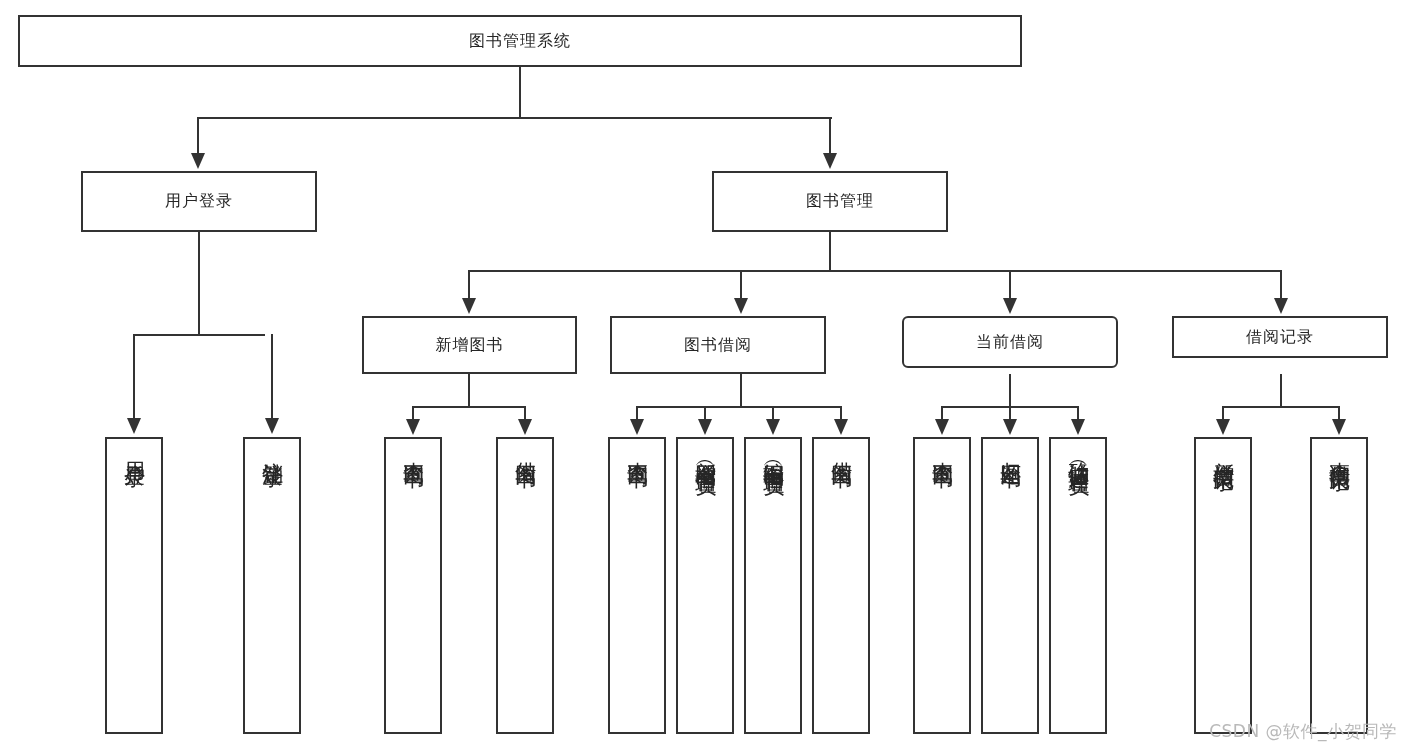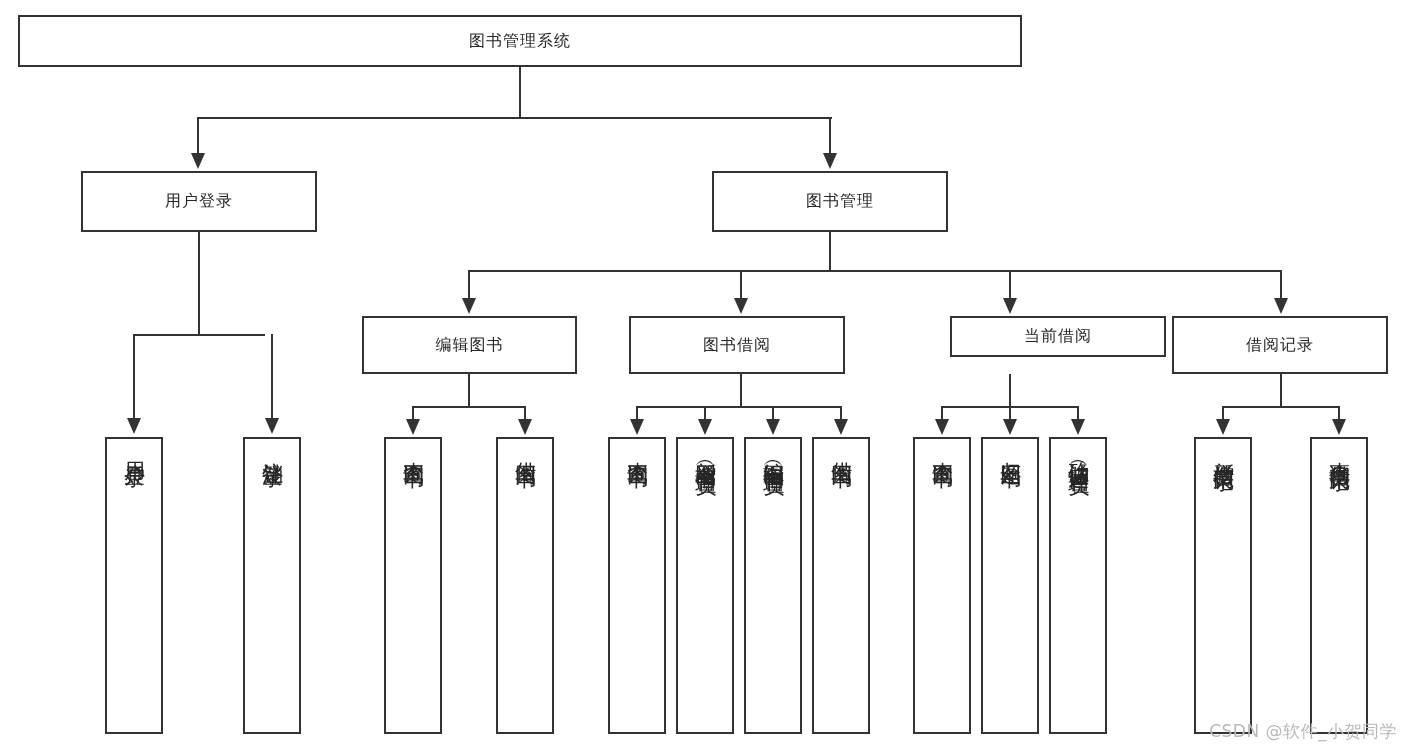--- a/index.html
+++ b/index.html
@@ -124,29 +124,29 @@
   <div class="vline" style="left:468px; top:270px; height:30px;"></div>
   <div class="arrow" style="left:462px; top:298px;"></div>
   <div class="vline" style="left:740px; top:270px; height:30px;"></div>
   <div class="arrow" style="left:734px; top:298px;"></div>
   <div class="vline" style="left:1009px; top:270px; height:30px;"></div>
   <div class="arrow" style="left:1003px; top:298px;"></div>
   <div class="vline" style="left:1280px; top:270px; height:30px;"></div>
   <div class="arrow" style="left:1274px; top:298px;"></div>
 
   <div class="node" style="left:362px; top:316px; width:215px; height:58px;">
-    <span class="label">编辑图书</span>
-  </div>
-  <div class="node" style="left:629px; top:316px; width:216px; height:58px;">
+    <span class="label">新增图书</span>
+  </div>
+  <div class="node" style="left:610px; top:316px; width:216px; height:58px;">
     <span class="label">图书借阅</span>
   </div>
-  <div class="node" style="left:950px; top:316px; width:216px; height:41px;">
+  <div class="node" style="left:902px; top:316px; width:216px; height:52px;border-radius:6px;">
     <span class="label">当前借阅</span>
   </div>
-  <div class="node" style="left:1172px; top:316px; width:216px; height:58px;text-align:right;">
+  <div class="node" style="left:1172px; top:316px; width:216px; height:42px;text-align:right;">
     <span class="label">借阅记录</span>
   </div>
 
   <div class="vline" style="left:468px; top:374px; height:32px;"></div>
   <div class="hline" style="left:412px; top:406px; width:114px;"></div>
   <div class="vline" style="left:412px; top:406px; height:14px;"></div>
   <div class="arrow" style="left:406px; top:419px;"></div>
   <div class="vline" style="left:524px; top:406px; height:14px;"></div>
   <div class="arrow" style="left:518px; top:419px;"></div>
 

